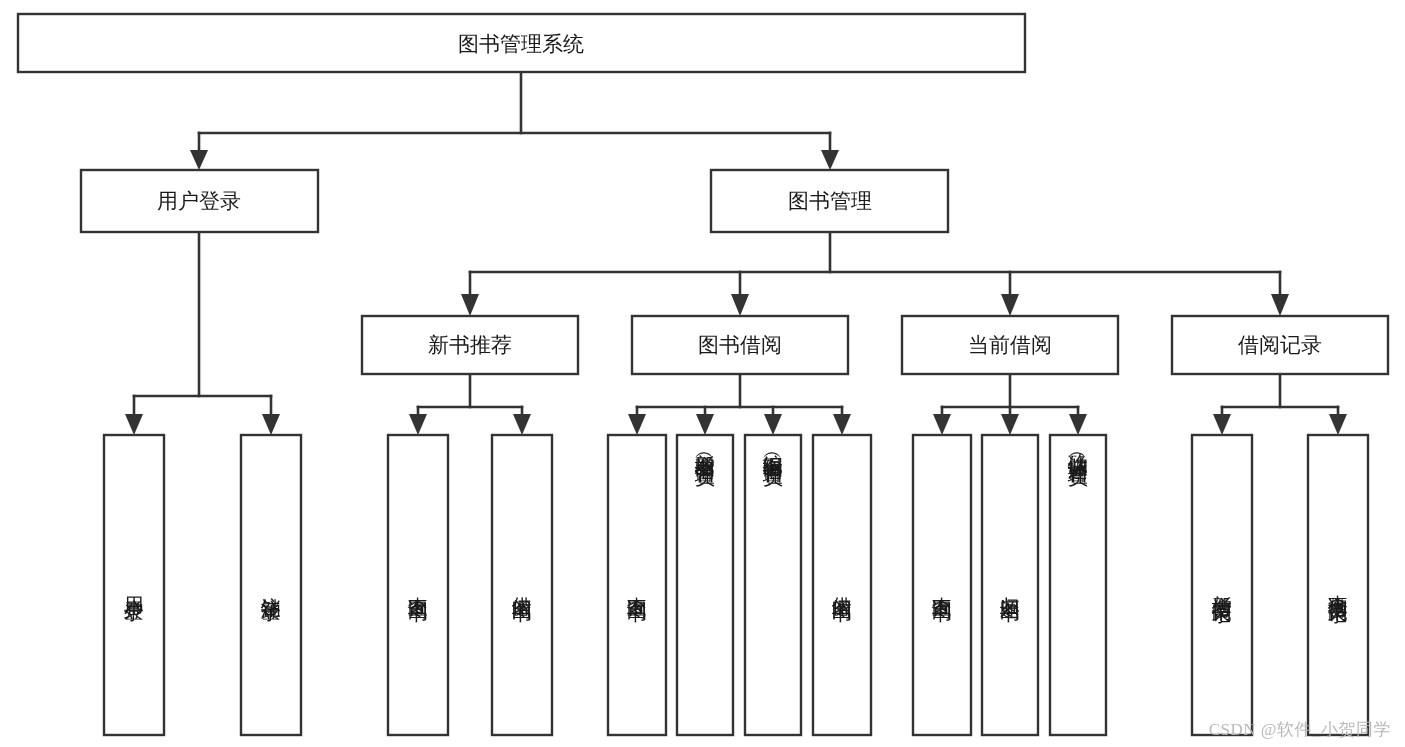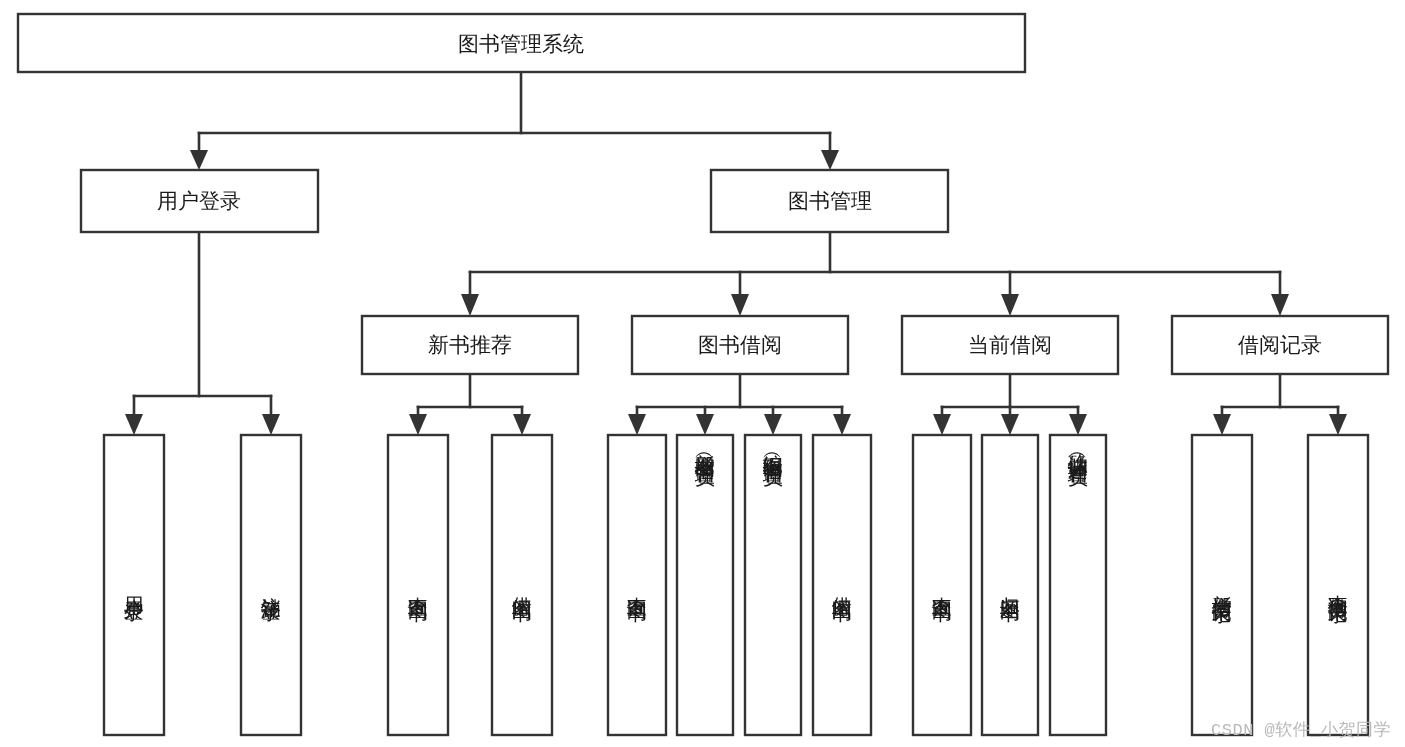--- a/index.html
+++ b/index.html
@@ -66,21 +66,21 @@
     line-height: 1.12;
     letter-spacing: 2px;
     color: #1a1a1a;
     white-space: nowrap;
     text-align: center;
   }
   .watermark {
     position: absolute;
     right: 14px;
     bottom: 6px;
-    font-family: Liberation Mono, monospace;
+    font-family: Liberation Serif, serif;
     font-size: 17px;
     color: #b9b9b9;
     letter-spacing: 0.5px;
     user-select: none;
     pointer-events: none;
   }
 </style>
 </head>
 <body>
 

